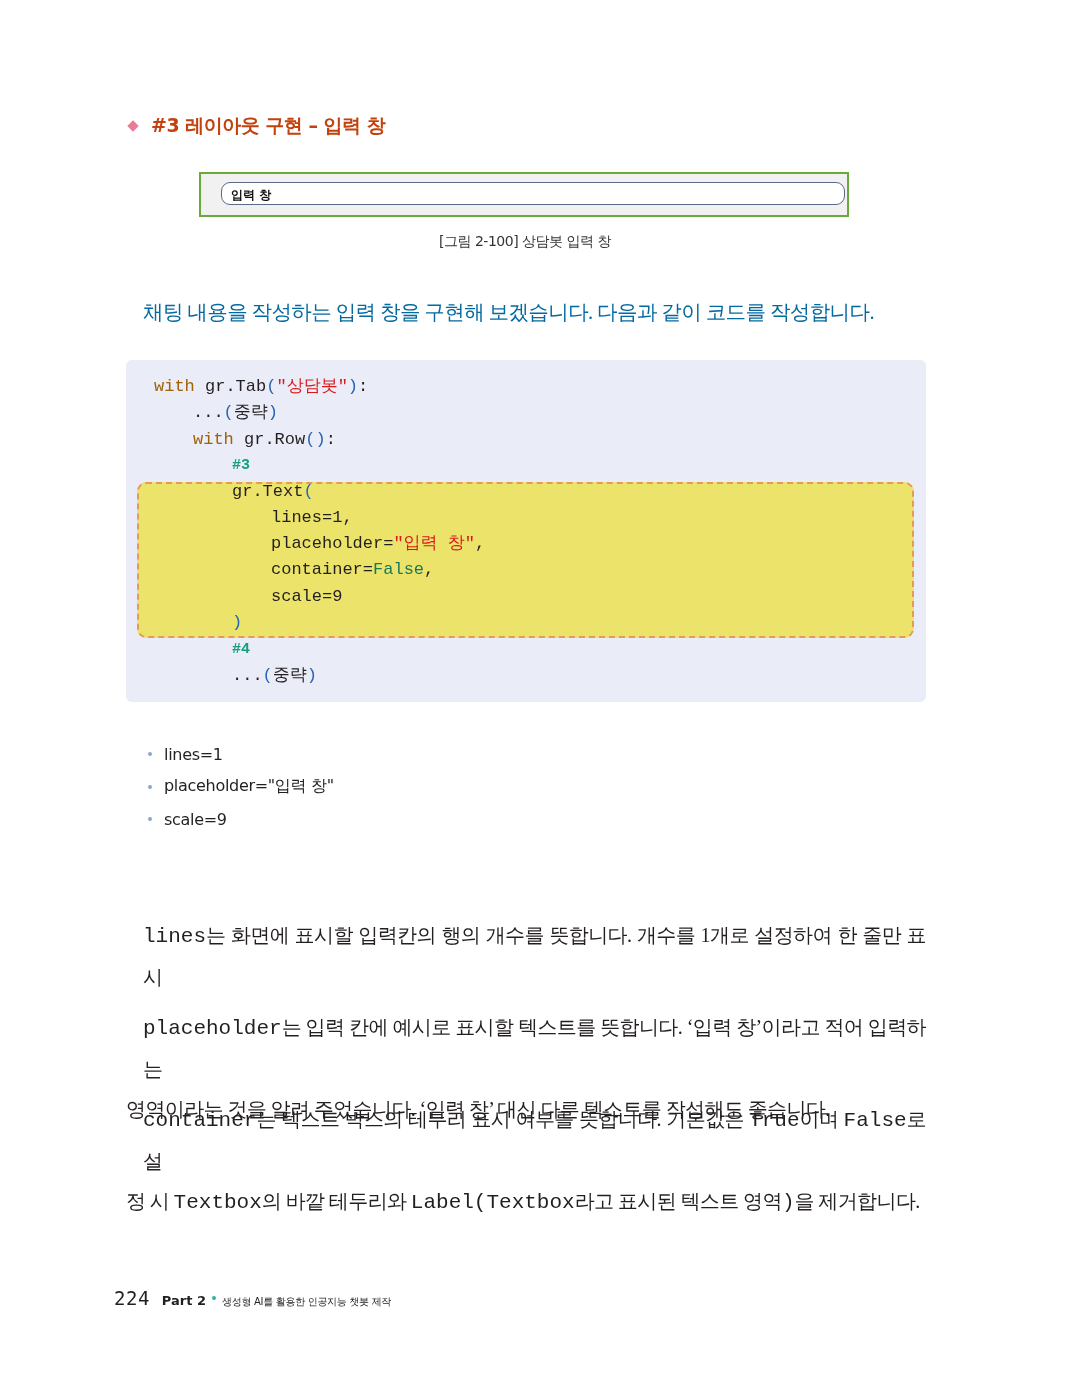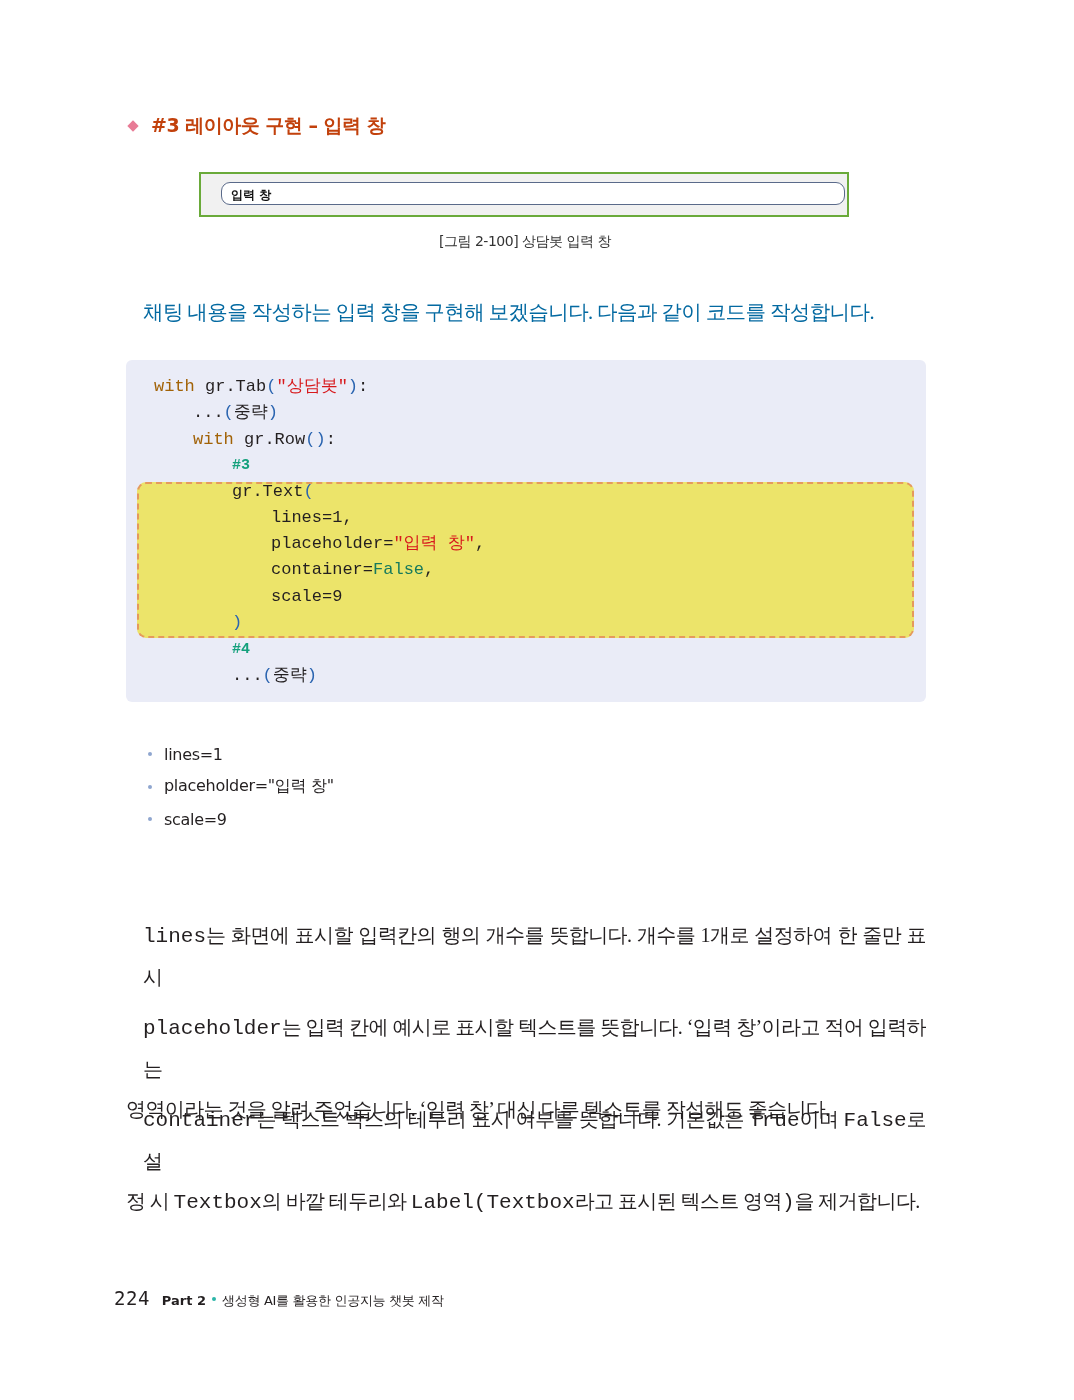--- a/index.html
+++ b/index.html
@@ -43,21 +43,21 @@
     .para { position: absolute; left: 126px; width: 800px; font-size: 20px; line-height: 40px;
       letter-spacing: -0.6px; color: #231f20; text-align: justify; }
     .para .mono { font-family: "Liberation Mono", "DejaVu Sans Mono", monospace; font-size: 21px; letter-spacing: 0; }
     .indent { padding-left: 17px; }
 
     .footer { position: absolute; left: 86px; top: 1287px; display: flex; align-items: baseline;
       font-family: "DejaVu Sans", sans-serif; color: #231f20; margin-left: 28px; }
     .page-no { font-size: 19px; letter-spacing: 0.5px; margin-right: 12px; font-family: "DejaVu Sans Mono", monospace; }
     .part { font-size: 13px; font-weight: bold; }
     .foot-dot { width: 4px; height: 4px; border-radius: 50%; background: #2bb5a8; margin: 0 6px; align-self: center; }
-    .chapter { font-size: 13px; letter-spacing: -0.3px; text-align: center; }
+    .chapter { font-size: 10px; letter-spacing: -0.3px; text-align: center; }
   </style>
 </head>
 <body>
 
 <div class="section-heading">
   <span class="diamond"></span>
   <span>#3 레이아웃 구현 – 입력 창</span>
 </div>
 
 <div class="figure-frame">

